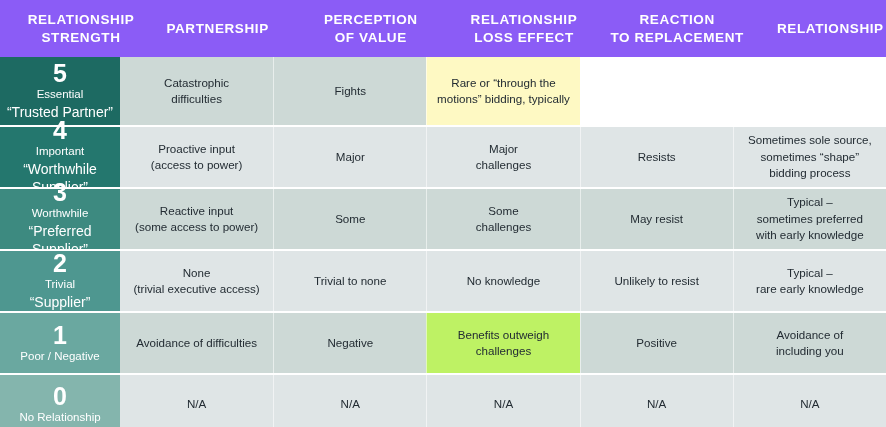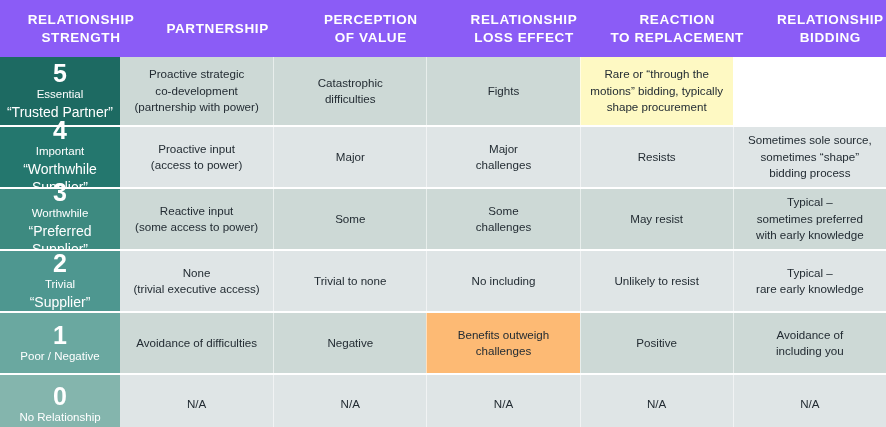--- a/index.html
+++ b/index.html
@@ -143,54 +143,45 @@
     </div>
     <div class="th th-cell">
       <div>
         <div>REACTION</div>
         <div>TO REPLACEMENT</div>
       </div>
     </div>
     <div class="th th-cell">
       <div>
         <div>RELATIONSHIP</div>
-        <div>BIDDING</div>
       </div>
     </div>
   </div>
 
   <div class="tbody">
 
     <div class="trow h5">
       <div class="rank" style="background:#1d6a62">
         <div class="rank-num">5</div>
         <div class="rank-l1">Essential</div>
         <div class="rank-l2">“Trusted Partner”</div>
       </div>
       <div class="cell" style="background:#cdd9d6">
         <div>
-          <div>Proactive strategic</div>
-          <div>co-development</div>
-          <div>(partnership with power)</div>
-        </div>
-      </div>
-      <div class="cell" style="background:#cdd9d6">
-        <div>
           <div>Catastrophic</div>
           <div>difficulties</div>
         </div>
       </div>
       <div class="cell" style="background:#cdd9d6">
         <div>Fights</div>
       </div>
       <div class="cell" style="background:#fef9c3">
         <div>
           <div>Rare or “through the</div>
           <div>motions” bidding, typically</div>
-          <div>shape procurement</div>
         </div>
       </div>
     </div>
     <div class="row-gap"></div>
 
     <div class="trow h4">
       <div class="rank" style="background:#24776e">
         <div class="rank-num">4</div>
         <div class="rank-l1">Important</div>
         <div class="rank-l2">“Worthwhile Supplier”</div>
@@ -266,21 +257,21 @@
       <div class="cell" style="background:#dfe5e6">
         <div>
           <div>None</div>
           <div>(trivial executive access)</div>
         </div>
       </div>
       <div class="cell" style="background:#dfe5e6">
         <div>Trivial to none</div>
       </div>
       <div class="cell" style="background:#dfe5e6">
-        <div>No including</div>
+        <div>No knowledge</div>
       </div>
       <div class="cell" style="background:#dfe5e6">
         <div>Unlikely to resist</div>
       </div>
       <div class="cell" style="background:#dfe5e6">
         <div>
           <div>Typical –</div>
           <div>rare early knowledge</div>
         </div>
       </div>
@@ -291,21 +282,21 @@
       <div class="rank" style="background:#6aa8a0">
         <div class="rank-num">1</div>
         <div class="rank-l1">Poor / Negative</div>
       </div>
       <div class="cell" style="background:#cdd9d6">
         <div>Avoidance of difficulties</div>
       </div>
       <div class="cell" style="background:#cdd9d6">
         <div>Negative</div>
       </div>
-      <div class="cell" style="background:#fdba74">
+      <div class="cell" style="background:#bef264">
         <div>
           <div>Benefits outweigh</div>
           <div>challenges</div>
         </div>
       </div>
       <div class="cell" style="background:#cdd9d6">
         <div>Positive</div>
       </div>
       <div class="cell" style="background:#cdd9d6">
         <div>

